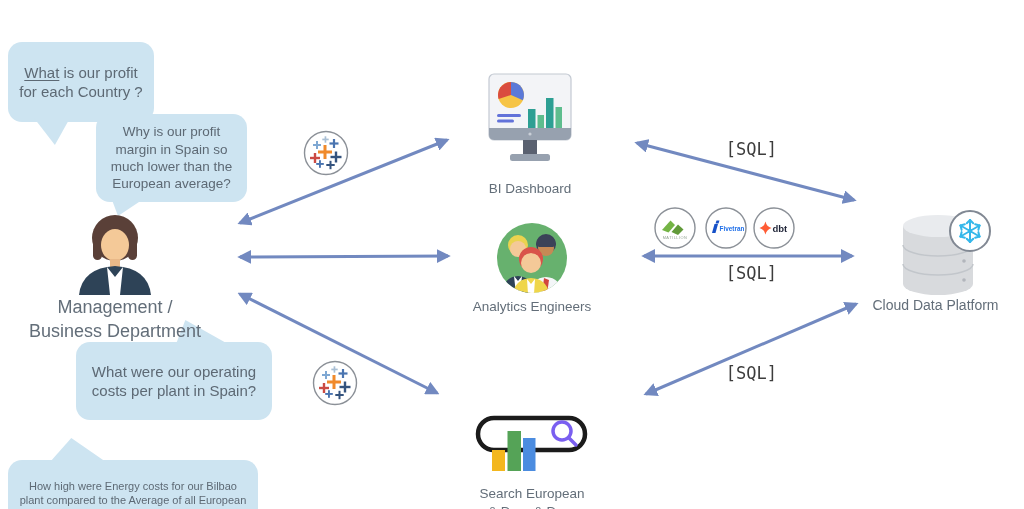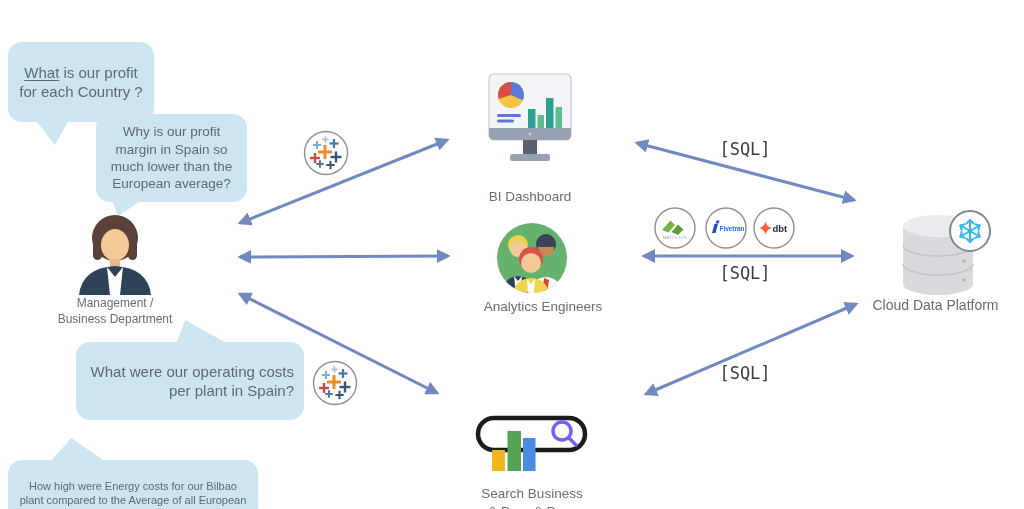--- a/index.html
+++ b/index.html
@@ -9,32 +9,32 @@
   svg{display:block;}
   .arrow-layer{position:absolute;left:0;top:0;}
   .bubble{position:absolute;background:#cde4f1;border-radius:14px;color:#5d6974;
           text-align:center;display:flex;align-items:center;justify-content:center;
           padding:8px 10px;box-sizing:border-box;line-height:1.28;}
   .tail{position:absolute;background:#cde4f1;}
   .b1{left:8px;top:6px;width:146px;height:80px;font-size:15px;}
   .t1{left:34px;top:82px;width:36px;height:27px;clip-path:polygon(0 0,100% 0,58% 100%);}
   .b2{left:96px;top:78px;width:151px;height:88px;font-size:13.5px;text-align:center;}
   .t2{left:112px;top:164px;width:30px;height:16px;clip-path:polygon(0 0,100% 0,20% 100%);}
-  .b3{left:76px;top:306px;width:228px;height:78px;font-size:15px;text-align:right;}
+  .b3{left:76px;top:306px;width:196px;height:78px;font-size:15px;}
   .t3{left:176px;top:284px;width:52px;height:24px;clip-path:polygon(18% 0,100% 100%,0 100%);}
   .b4{left:8px;top:424px;width:250px;height:80px;font-size:11px;}
   .t4{left:50px;top:402px;width:56px;height:24px;clip-path:polygon(38% 0,100% 100%,0 100%);}
   .uline{text-decoration:underline;text-underline-offset:2px;}
   .node-label{position:absolute;text-align:center;color:#636e79;font-size:13.5px;line-height:1.35;}
-  .lbl-mgmt{left:15px;top:259px;width:200px;font-size:12px;}
-  .lbl-bi{left:455px;top:152px;width:150px;}
-  .lbl-ae{left:448px;top:262px;width:190px;}
+  .lbl-mgmt{left:15px;top:259px;width:200px;font-size:18px;}
+  .lbl-bi{left:455px;top:144px;width:150px;}
+  .lbl-ae{left:437px;top:262px;width:190px;}
   .lbl-search{left:452px;top:449px;width:160px;}
   .lbl-cdp{left:848px;top:260px;width:175px;font-size:14px;}
-  .sql{position:absolute;width:64px;text-align:center;
+  .sql{position:absolute;width:64px;text-align:right;
        font-family:"DejaVu Sans Mono","Liberation Mono",monospace;
        font-size:17px;color:#3c3c3c;}
   .sql-top{left:713px;top:103px;}
   .sql-mid{left:713px;top:227px;}
   .sql-bot{left:713px;top:327px;}
 </style>
 </head>
 <body>
 
 <div class="canvas">
@@ -208,21 +208,21 @@
 
   <svg class="abs" style="left:474px;top:377px" width="118" height="62" viewBox="0 0 118 62">
     <rect x="4" y="5" width="107" height="32" rx="16" fill="#ffffff" stroke="#1b1b1b" stroke-width="4.5"></rect>
     <circle cx="88" cy="18" r="9" fill="none" stroke="#7a5ff0" stroke-width="3.5"></circle>
     <line x1="94.5" y1="24.5" x2="102" y2="32" stroke="#7a5ff0" stroke-width="3.5" stroke-linecap="round"></line>
     <rect x="18" y="37" width="13" height="21" fill="#f3b71e"></rect>
     <rect x="33.5" y="18" width="13.5" height="40" fill="#55a357"></rect>
     <rect x="49" y="25" width="12.5" height="33" fill="#4b8ce0"></rect>
   </svg>
   <div class="node-label lbl-search">
-    <div>Search Business</div>
+    <div>Search European</div>
     <div>&amp; Drag &amp; Drop</div>
   </div>
 
   <svg class="abs" style="left:654px;top:171px" width="42" height="42" viewBox="0 0 42 42">
     <circle cx="21" cy="21" r="20" fill="#fff" stroke="#8b9097" stroke-width="1.4"></circle>
     <path d="M8 23 L16.5 13.5 L21 18 L14.5 25.5 Z" fill="#74b445"></path>
     <path d="M17.5 25 L24 17.5 L29.5 22.5 L24 28 Z" fill="#619a39"></path>
     <text x="21" y="31.5" text-anchor="middle" font-size="3.9" letter-spacing="0.5" fill="#93a393" font-family="Liberation Sans, sans-serif">MATILLION</text>
   </svg>
   <svg class="abs" style="left:705px;top:171px" width="42" height="42" viewBox="0 0 42 42">

